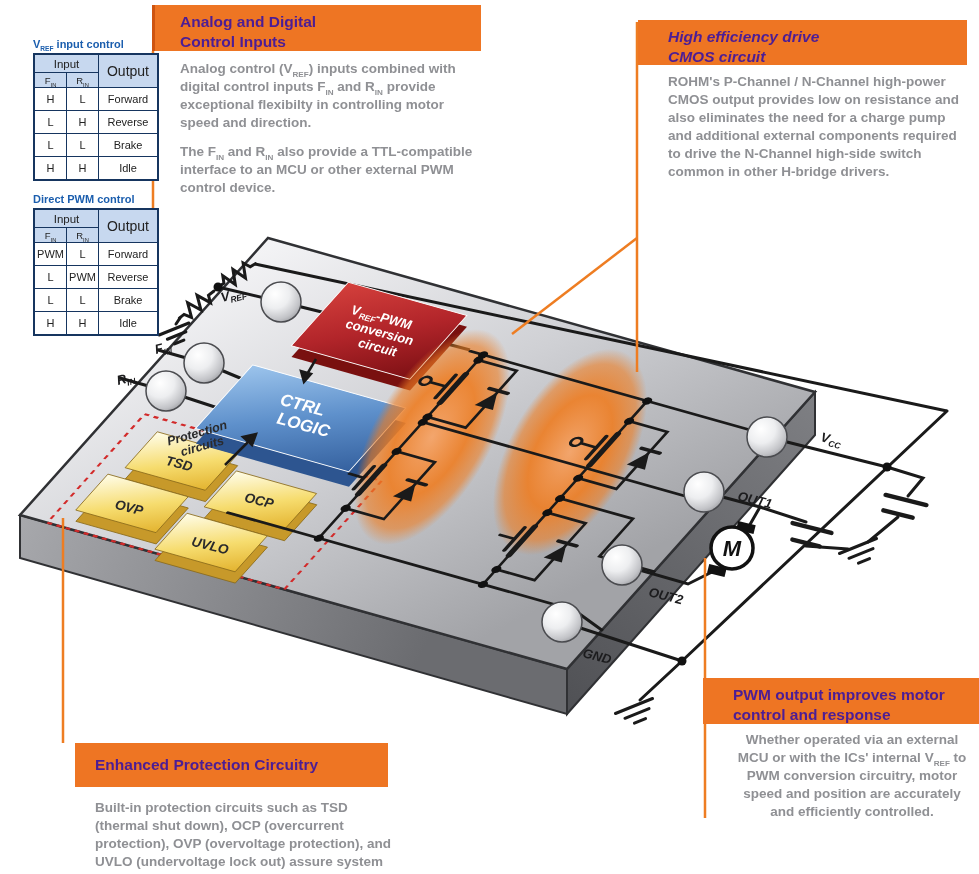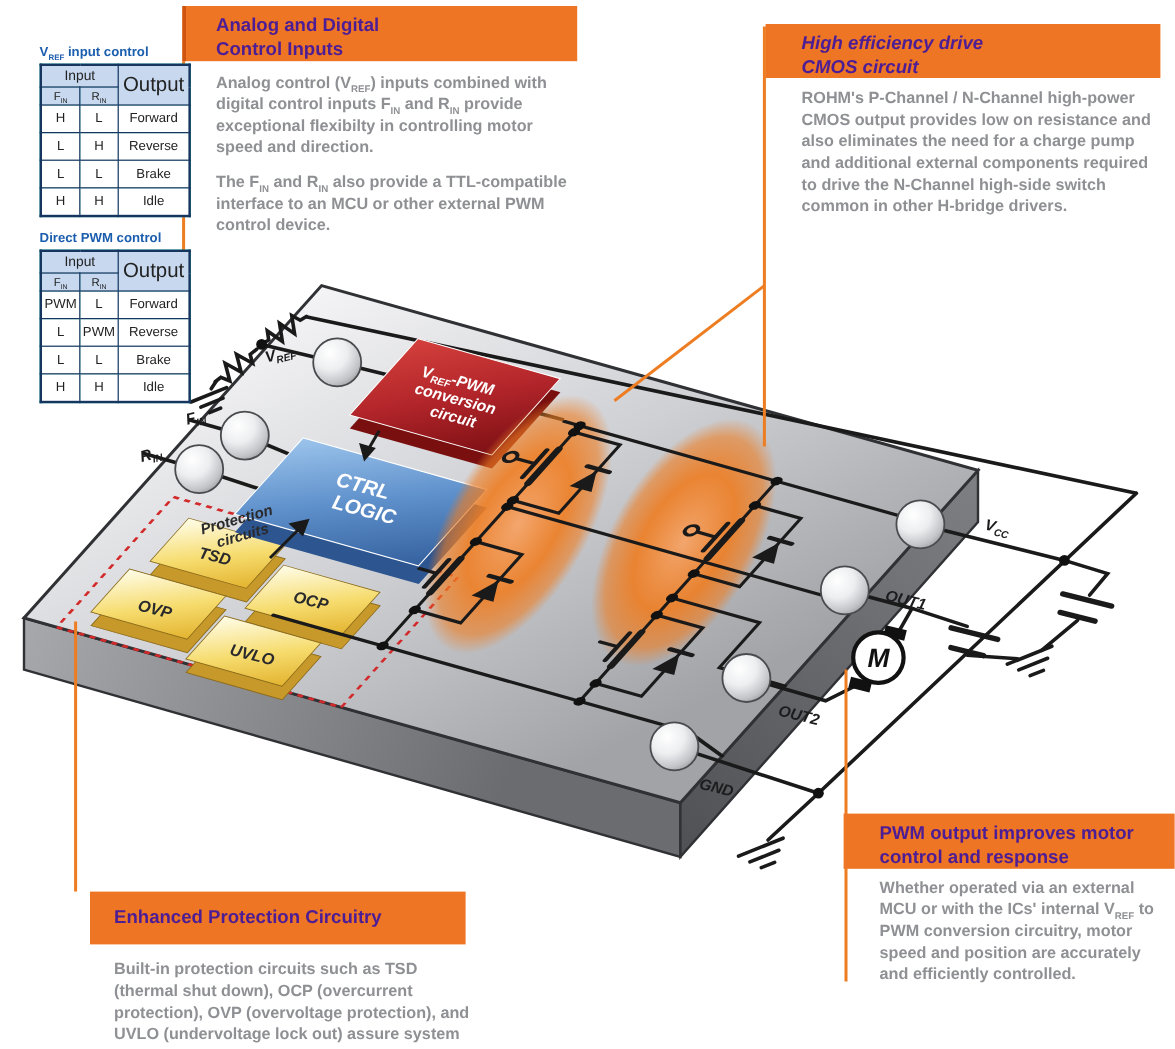--- a/index.html
+++ b/index.html
@@ -8,27 +8,27 @@
   #diagram-svg{position:absolute;left:0;top:0;z-index:1;}
   .overlay{position:absolute;z-index:2;}
   
   .co-head{background:#EE7523;color:#4c1d95;font-weight:bold;font-size:15.5px;line-height:1.28;}
   .co-head .pad{padding:7px 8px 7px 0;}
   .co-body{color:#8F9094;font-size:13.5px;line-height:1.33;font-weight:bold;}
   .co-body p{margin:0 0 11px 0;}
   sub{font-size:0.6em;line-height:0;}
   
   .tbl-title{color:#1B5EAE;font-weight:bold;font-size:11px;margin-bottom:3px;}
-  table.ctl{border-collapse:collapse;background:#14b8a6;}
+  table.ctl{border-collapse:collapse;background:#0f172a;}
   table.ctl th,table.ctl td{border:1px solid #16355F;font-size:11px;color:#222;text-align:center;}
   table.ctl{border:2px solid #16355F;}
   table.ctl th{background:#C7D8EF;font-weight:normal;}
   table.ctl .h-input{font-size:11.5px;height:15px;}
   table.ctl .h-sub{font-size:9.5px;height:12px;}
-  table.ctl .h-out{font-size:17px;}
+  table.ctl .h-out{font-size:14px;}
   table.ctl td{height:20px;background:#fff;}
   td.c-fin{width:29px;} td.c-rin{width:29px;} td.c-out{width:56px;font-size:11px;}
   .svg-lbl{font-weight:bold;font-style:italic;fill:#1c1c1e;font-size:13px;}
   .svg-sub{font-size:8.5px;font-weight:bold;font-style:italic;fill:#1c1c1e;}
   .boxtext{font-weight:bold;font-style:italic;fill:#fff;}
 </style>
 </head>
 <body>
 
 <div id="stage">
@@ -342,21 +342,21 @@
 <div class="overlay co-body" style="left:668px;top:73px;width:300px;">
   <p>ROHM's P-Channel / N-Channel high-power CMOS output provides low on resistance and also eliminates the need for a charge pump and additional external components required to drive the N-Channel high-side switch common in other H-bridge drivers.</p>
 </div>
 
 <div class="overlay co-head" style="left:703px;top:678px;width:320px;height:46px;">
   <div class="pad" style="padding-left:30px;">
     <div>PWM output improves motor</div>
     <div>control and response</div>
   </div>
 </div>
-<div class="overlay co-body" style="left:733px;top:731px;width:238px;">
+<div class="overlay co-body" style="left:733px;top:731px;width:238px;text-align:center;">
   <p>Whether operated via an external MCU or with the ICs' internal V<sub>REF</sub> to PWM conversion circuitry, motor speed and position are accurately and efficiently controlled.</p>
 </div>
 
 <div class="overlay co-head" style="left:75px;top:743px;width:313px;height:44px;line-height:44px;">
   <div style="padding-left:20px;">Enhanced Protection Circuitry</div>
 </div>
 <div class="overlay co-body" style="left:95px;top:799px;width:300px;">
   <p>Built-in protection circuits such as TSD (thermal shut down), OCP (overcurrent protection), OVP (overvoltage protection), and UVLO (undervoltage lock out) assure system reliability.</p>
 </div>
 

